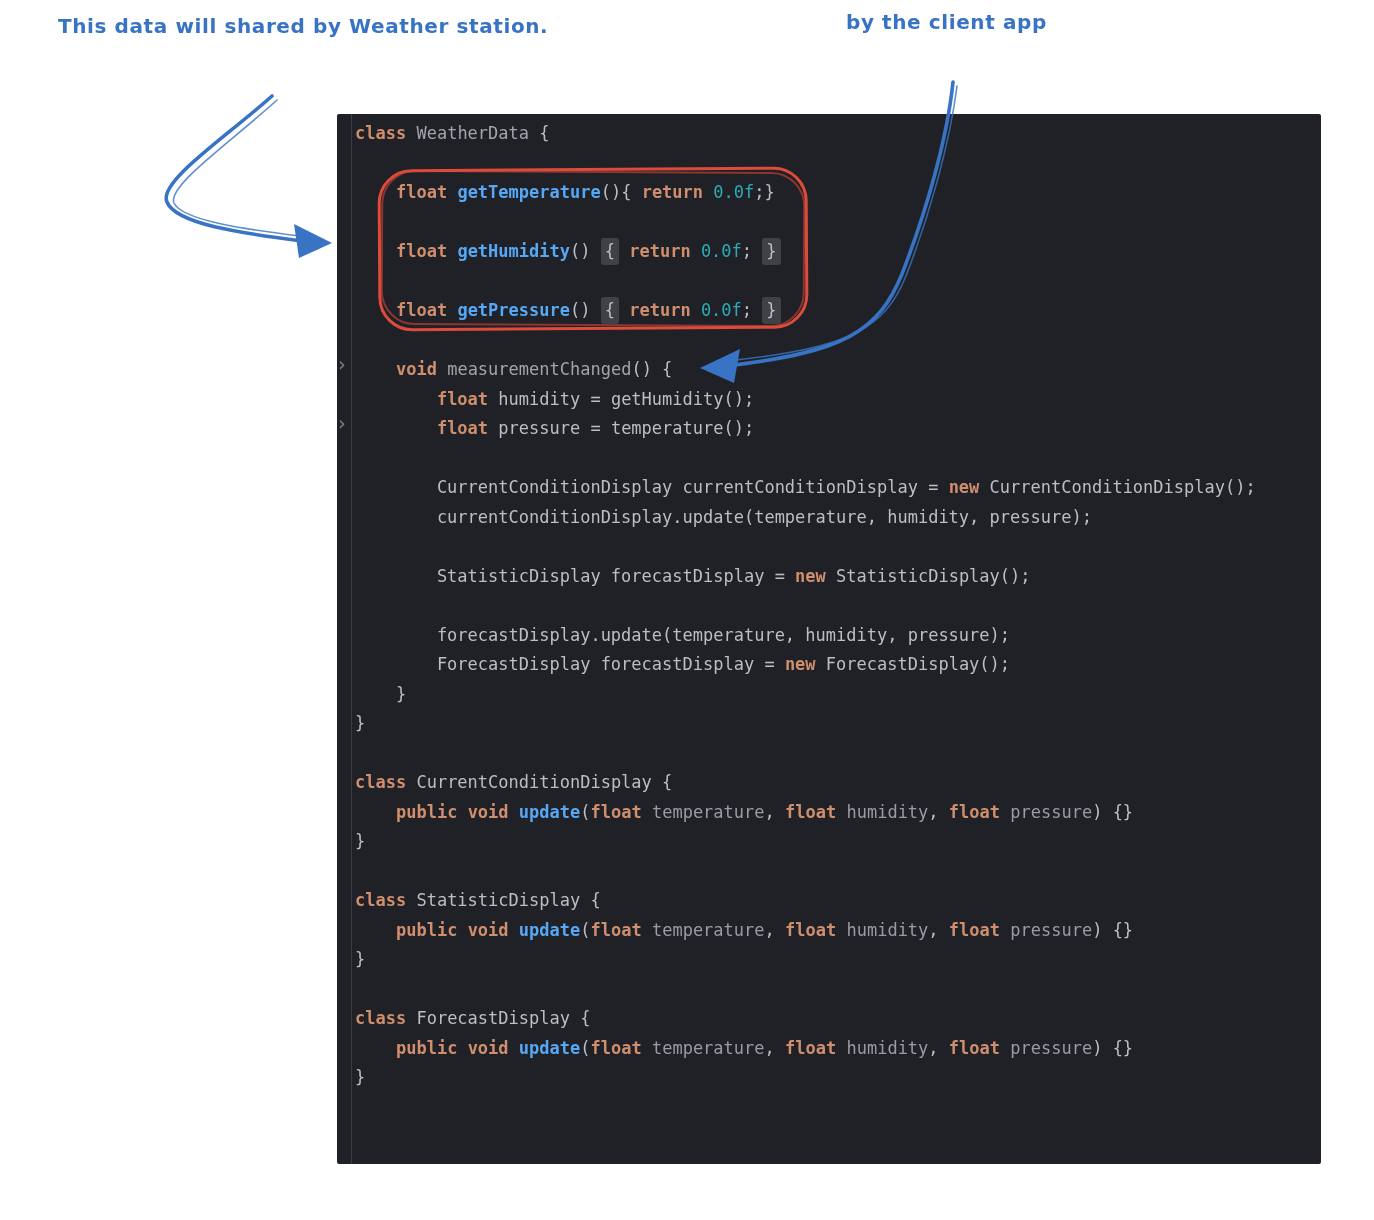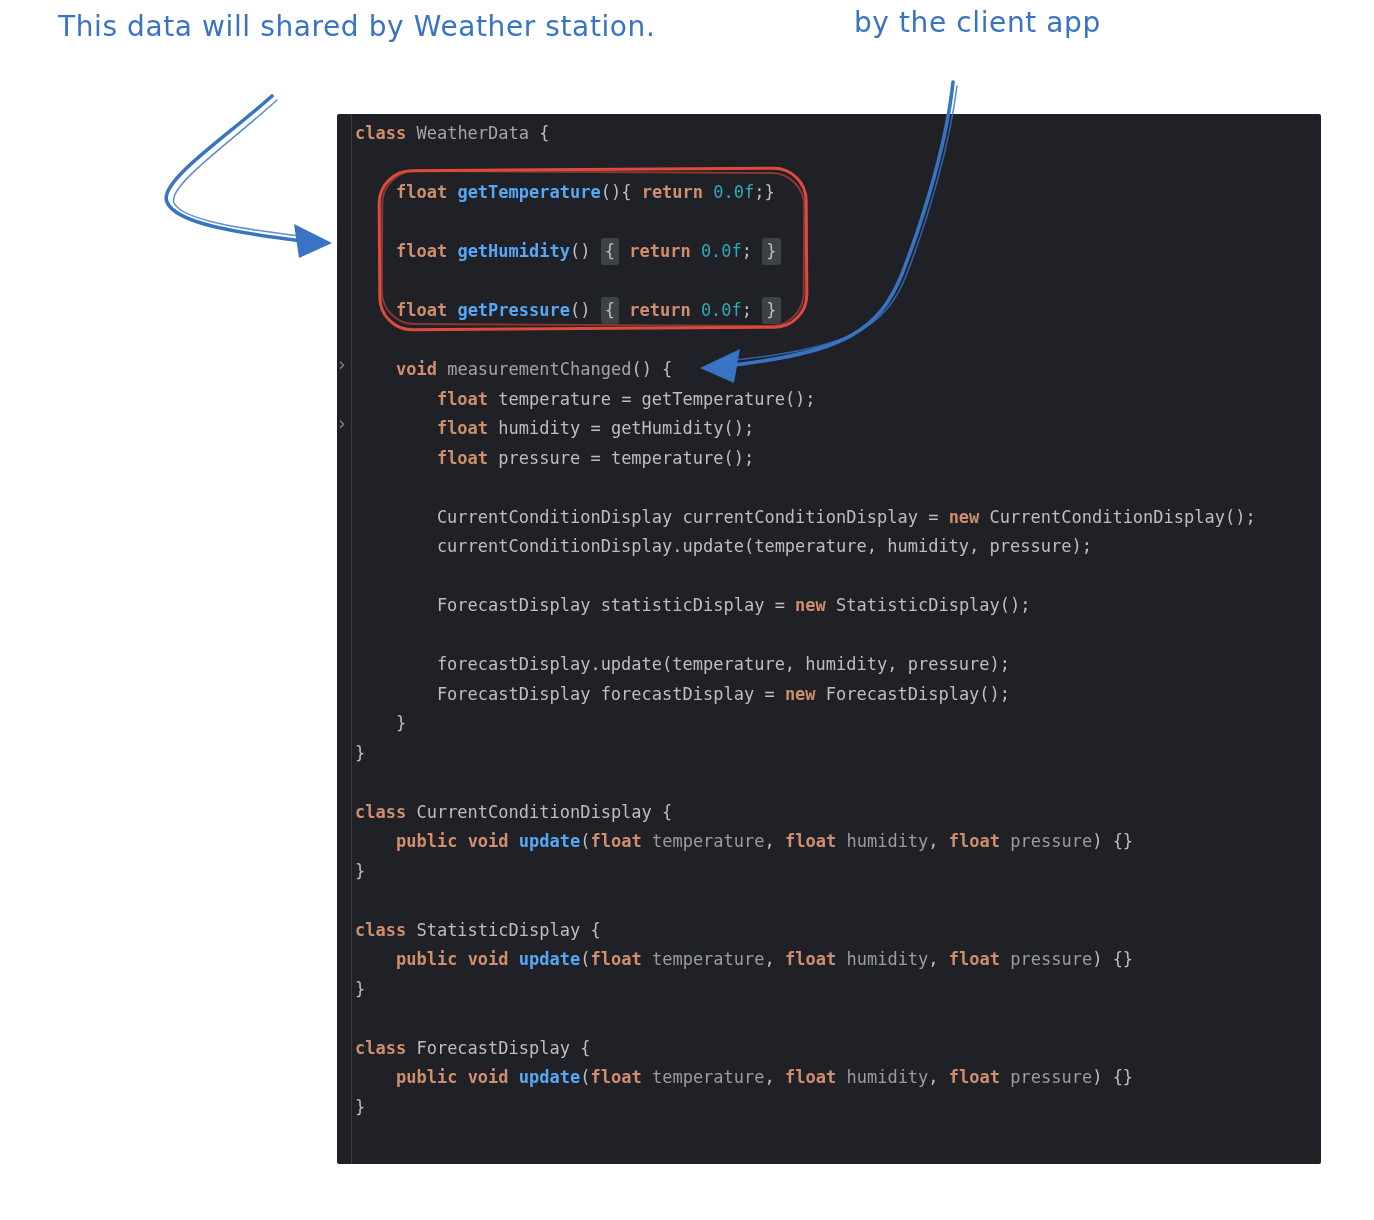--- a/index.html
+++ b/index.html
@@ -9,30 +9,30 @@
     background:#ffffff;
     overflow:hidden;
     font-family:"DejaVu Sans", sans-serif;
   }
 
   
   .note{
     position:absolute;
     color:var(--c-ink);
     font-family:"DejaVu Sans", cursive;
-    font-size:28px;
-    font-weight:400;
+    font-size:20px;
+    font-weight:700;
     letter-spacing:.6px;
     line-height:33px;
     white-space:nowrap;
   }
   #left-note{left:58px;top:10px;}
   #left-note .l2{margin-left:-6px;}
   #right-note{left:830px;top:6px;}
-  #right-note .l2{margin-left:24px;}
+  #right-note .l2{margin-left:16px;}
 
   
   #arrows{position:absolute;left:0;top:0;width:1374px;height:1220px;pointer-events:none;}
   #arrows path{fill:none;stroke:var(--c-ink);stroke-linecap:round;}
   #arrows polygon{fill:var(--c-ink);}
 
   
   #editor{
     position:absolute;
     left:337px;top:114px;
@@ -104,28 +104,27 @@
     <div id="code-lines">
         <div class="code-line"><span class="seg kw">class</span><span class="seg d"> </span><span class="seg decl">WeatherData</span><span class="seg d"> {</span></div>
         <div class="code-line"></div>
         <div class="code-line"><span class="seg d">    </span><span class="seg kw">float</span><span class="seg d"> </span><span class="seg fn">getTemperature</span><span class="seg d">(){ </span><span class="seg kw">return</span><span class="seg d"> </span><span class="seg num">0.0f</span><span class="seg d">;}</span></div>
         <div class="code-line"></div>
         <div class="code-line"><span class="seg d">    </span><span class="seg kw">float</span><span class="seg d"> </span><span class="seg fn">getHumidity</span><span class="seg d">() </span><span class="seg d hl">{</span><span class="seg d"> </span><span class="seg kw">return</span><span class="seg d"> </span><span class="seg num">0.0f</span><span class="seg d">; </span><span class="seg d hl">}</span></div>
         <div class="code-line"></div>
         <div class="code-line"><span class="seg d">    </span><span class="seg kw">float</span><span class="seg d"> </span><span class="seg fn">getPressure</span><span class="seg d">() </span><span class="seg d hl">{</span><span class="seg d"> </span><span class="seg kw">return</span><span class="seg d"> </span><span class="seg num">0.0f</span><span class="seg d">; </span><span class="seg d hl">}</span></div>
         <div class="code-line"></div>
         <div class="code-line"><span class="seg d">    </span><span class="seg kw">void</span><span class="seg d"> </span><span class="seg decl">measurementChanged</span><span class="seg d">() {</span></div>
-        <div class="code-line"><span class="seg d">        </span><span class="seg kw">float</span><span class="seg d"> temperature = getTemperature();</span></div>
         <div class="code-line"><span class="seg d">        </span><span class="seg kw">float</span><span class="seg d"> humidity = getHumidity();</span></div>
         <div class="code-line"><span class="seg d">        </span><span class="seg kw">float</span><span class="seg d"> pressure = temperature();</span></div>
         <div class="code-line"></div>
         <div class="code-line"><span class="seg d">        CurrentConditionDisplay currentConditionDisplay = </span><span class="seg kw">new</span><span class="seg d"> CurrentConditionDisplay();</span></div>
         <div class="code-line"><span class="seg d">        currentConditionDisplay.update(temperature, humidity, pressure);</span></div>
         <div class="code-line"></div>
-        <div class="code-line"><span class="seg d">        ForecastDisplay statisticDisplay = </span><span class="seg kw">new</span><span class="seg d"> StatisticDisplay();</span></div>
+        <div class="code-line"><span class="seg d">        StatisticDisplay forecastDisplay = </span><span class="seg kw">new</span><span class="seg d"> StatisticDisplay();</span></div>
         <div class="code-line"></div>
         <div class="code-line"><span class="seg d">        forecastDisplay.update(temperature, humidity, pressure);</span></div>
         <div class="code-line"><span class="seg d">        ForecastDisplay forecastDisplay = </span><span class="seg kw">new</span><span class="seg d"> ForecastDisplay();</span></div>
         <div class="code-line"><span class="seg d">    }</span></div>
         <div class="code-line"><span class="seg d">}</span></div>
         <div class="code-line"></div>
         <div class="code-line"><span class="seg kw">class</span><span class="seg d"> CurrentConditionDisplay {</span></div>
         <div class="code-line"><span class="seg d">    </span><span class="seg kw">public</span><span class="seg d"> </span><span class="seg kw">void</span><span class="seg d"> </span><span class="seg fn">update</span><span class="seg d">(</span><span class="seg kw">float</span><span class="seg d"> </span><span class="seg param">temperature</span><span class="seg d">, </span><span class="seg kw">float</span><span class="seg d"> </span><span class="seg param">humidity</span><span class="seg d">, </span><span class="seg kw">float</span><span class="seg d"> </span><span class="seg param">pressure</span><span class="seg d">) {}</span></div>
         <div class="code-line"><span class="seg d">}</span></div>
         <div class="code-line"></div>

